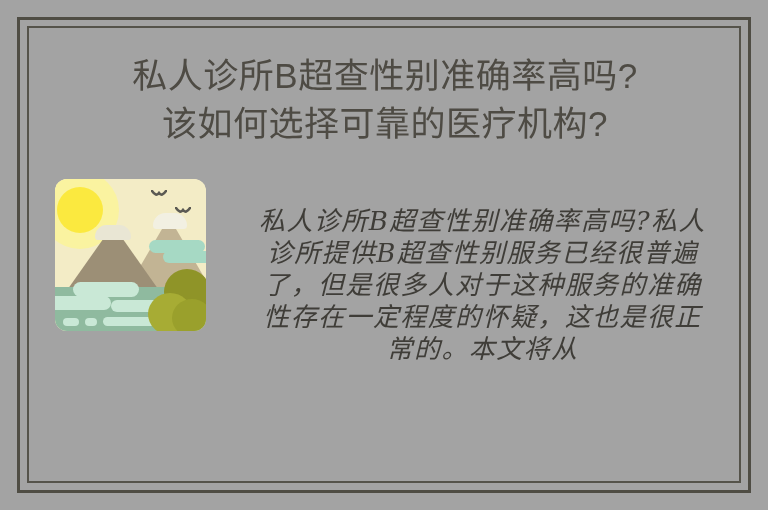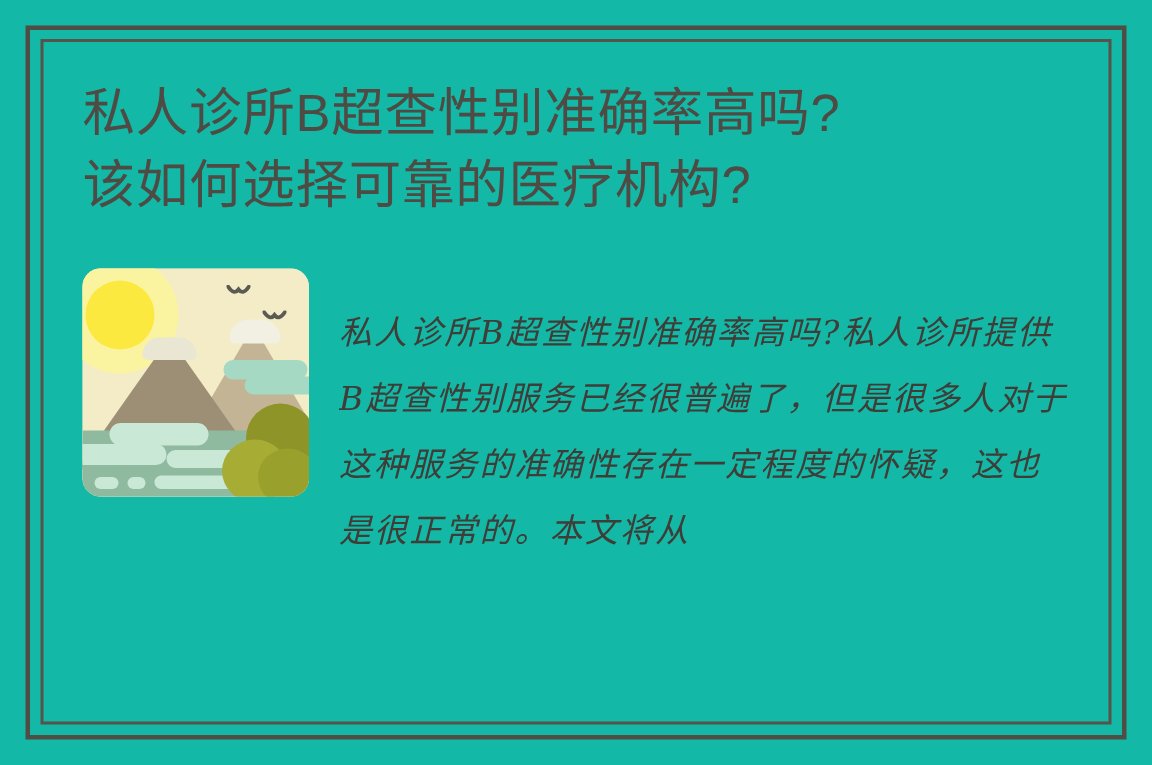--- a/index.html
+++ b/index.html
@@ -13,22 +13,23 @@
     overflow: hidden;
     background: #fcfcf2;
     font-family: "Liberation Sans", "DejaVu Sans", sans-serif;
     -webkit-font-smoothing: antialiased;
   }
 
   #page {
     position: relative;
     width: 768px;
     height: 510px;
-    background: #14b8a6;
+    background: #a3a3a3;
     box-sizing: border-box;
+    text-align: center;
   }
 
   
   .frame-outer {
     position: absolute;
     left: 17px;
     top: 17px;
     width: 734px;
     height: 476px;
     border: 3px solid #4f4d44;
@@ -175,25 +176,25 @@
     border-radius: 50%;
     background: #9aa02c;
   }
   .bush-1 { right: -4px; bottom: 16px; width: 46px; height: 46px; background: #8f9428; }
   .bush-2 { right: 14px; bottom: -4px; width: 44px; height: 42px; background: #a7ac34; }
   .bush-3 { right: -6px; bottom: -6px; width: 40px; height: 38px; background: #9aa02c; }
 
   
   .excerpt {
     flex: 1 1 auto;
-    margin-left: 20px;
+    margin-left: 44px;
     font-family: "DejaVu Serif", "Liberation Serif", serif;
     font-style: italic;
-    font-size: 22px;
-    line-height: 44px;
+    font-size: 26px;
+    line-height: 32px;
     color: #3f3d38;
     letter-spacing: 1.4px;
     white-space: pre-line;
     overflow: hidden;
     max-height: 225px;
   }
 </style>
 </head>
 <body>
 

